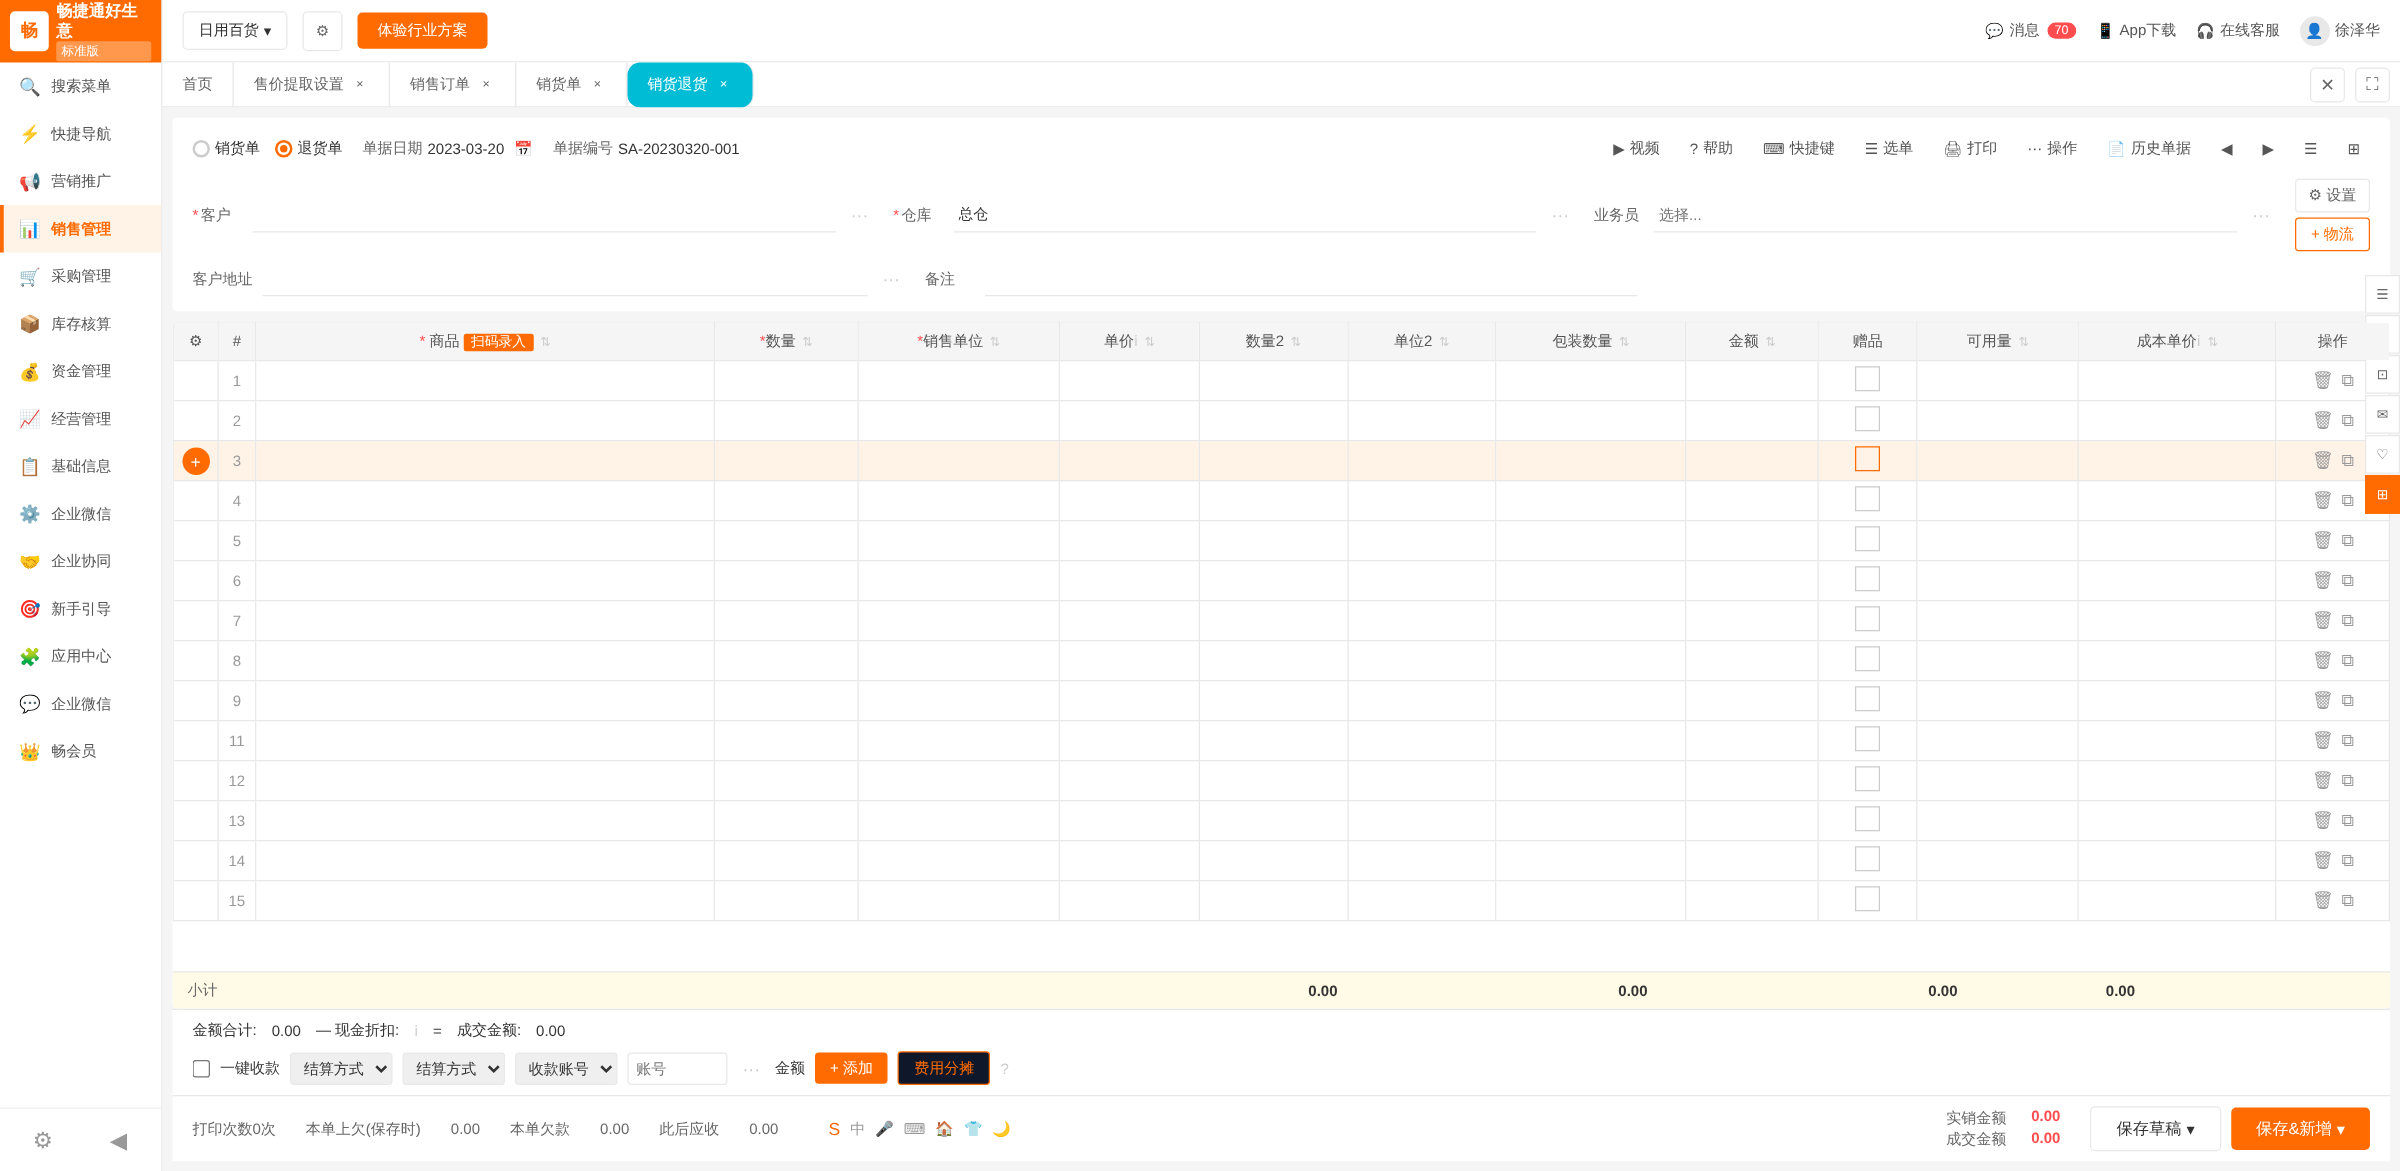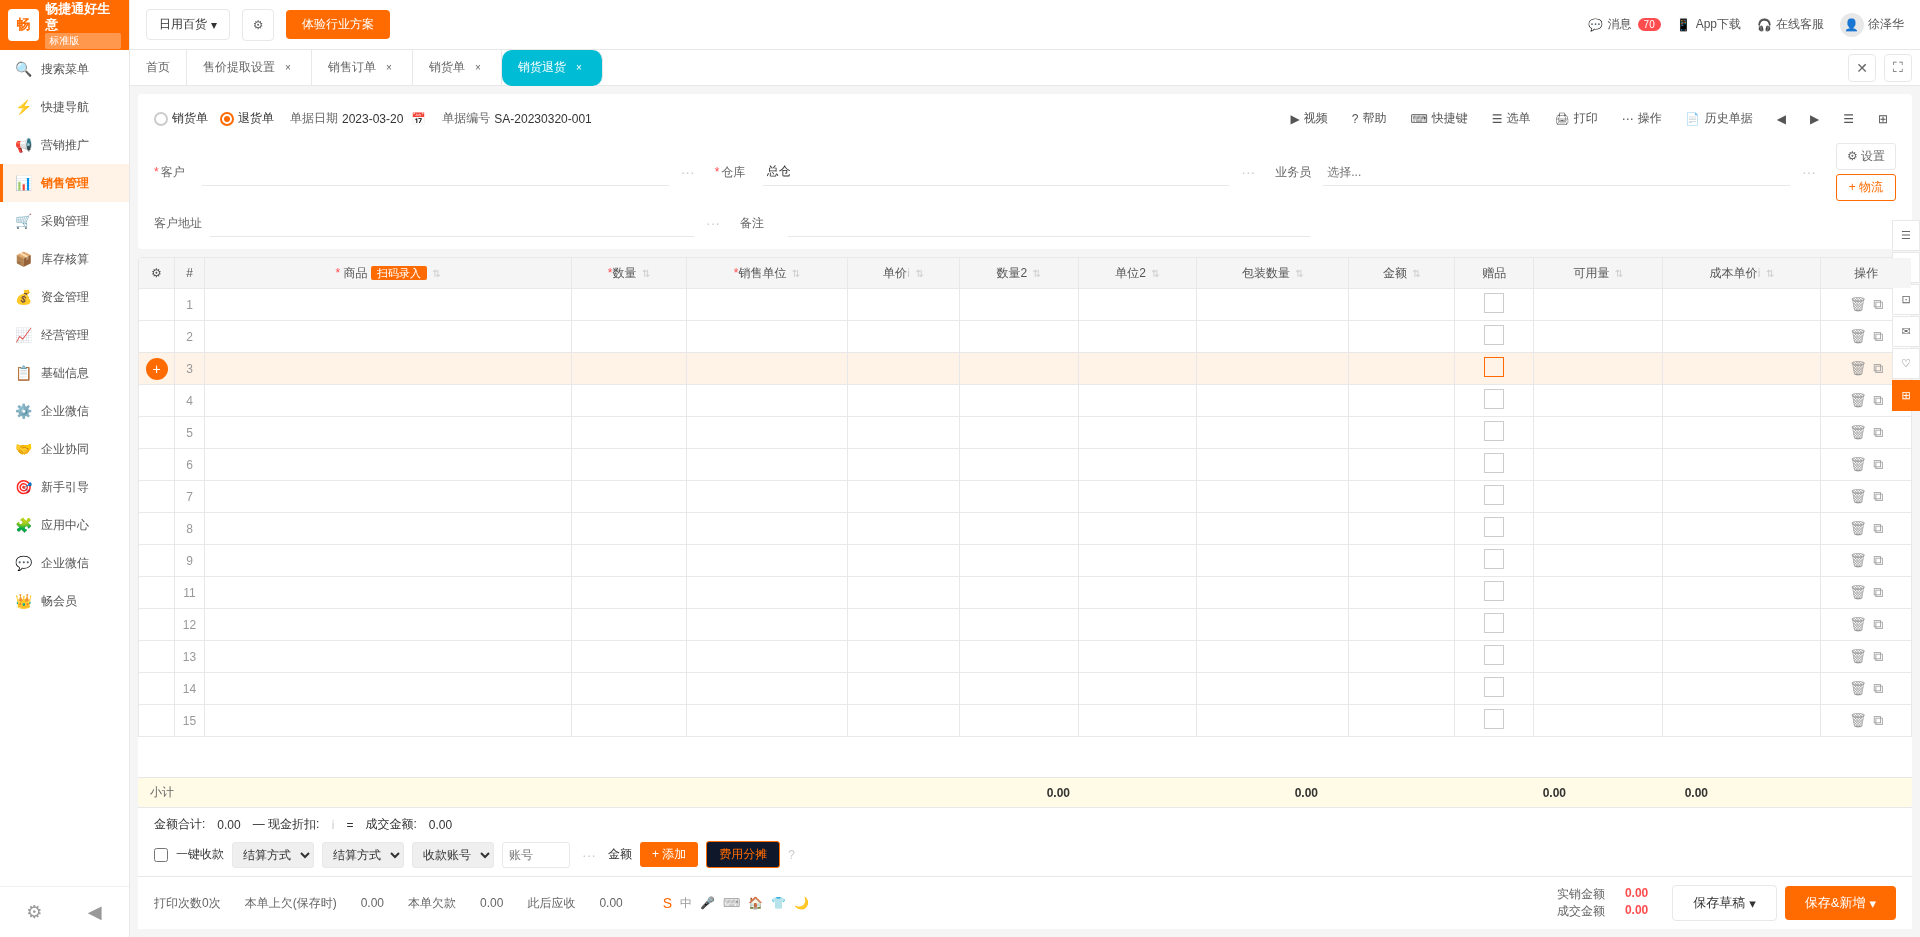--- a/index.html
+++ b/index.html
@@ -80,21 +80,21 @@
     .table-footer { background: #fffbe6; border-top: 1px solid #e8e8e8; padding: 6px 12px; display: flex; align-items: center; gap: 16px; }
     .footer-label { color: #666; }
     .footer-value { color: #333; font-weight: bold; min-width: 60px; text-align: right; }
 
     
     .bottom-bar { background: #fff; border-top: 1px solid #e8e8e8; padding: 8px 16px; }
     .bottom-calc { display: flex; align-items: center; gap: 12px; font-size: 12px; color: #333; margin-bottom: 8px; }
     .bottom-payment { display: flex; align-items: center; gap: 8px; font-size: 12px; }
     .payment-checkbox { width: 14px; height: 14px; cursor: pointer; }
     .payment-select { height: 26px; border: 1px solid #e8e8e8; border-radius: 3px; padding: 0 6px; font-size: 12px; color: #333; }
-    .payment-input { height: 26px; border: 1px solid #e8e8e8; border-radius: 3px; padding: 0 6px; font-size: 12px; color: #be185d; width: 68px; }
+    .payment-input { height: 26px; border: 1px solid #e8e8e8; border-radius: 3px; padding: 0 6px; font-size: 12px; color: #be185d; width: 80px; }
     .add-payment-btn { padding: 4px 12px; background: #ff6b00; color: #fff; border: none; border-radius: 3px; cursor: pointer; font-size: 12px; }
     .expense-btn { padding: 4px 12px; background: #0f172a; border: 1px solid #ff6b00; color: #ff6b00; border-radius: 3px; cursor: pointer; font-size: 12px; }
 
     
     .bottom-actions { display: flex; align-items: center; justify-content: space-between; padding: 8px 16px; background: #fff; border-top: 1px solid #e8e8e8; }
     .bottom-left-stats { display: flex; gap: 24px; font-size: 12px; color: #666; align-items: center; }
     .bottom-right { display: flex; gap: 8px; align-items: center; }
     .summary-panel { text-align: right; font-size: 12px; margin-right: 16px; }
     .summary-row { display: flex; justify-content: space-between; gap: 20px; color: #666; }
     .summary-amount { color: #ff4d4f; font-weight: bold; }

